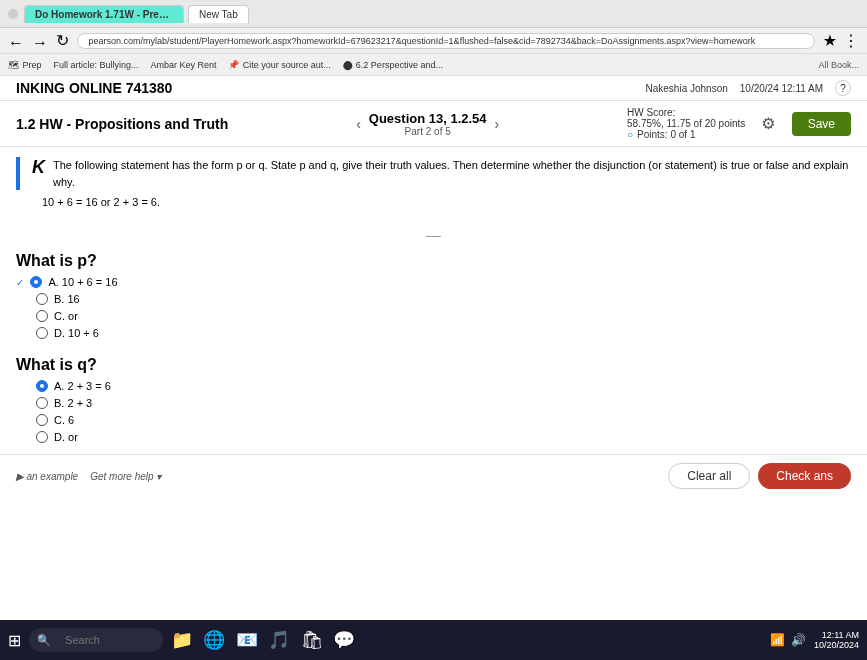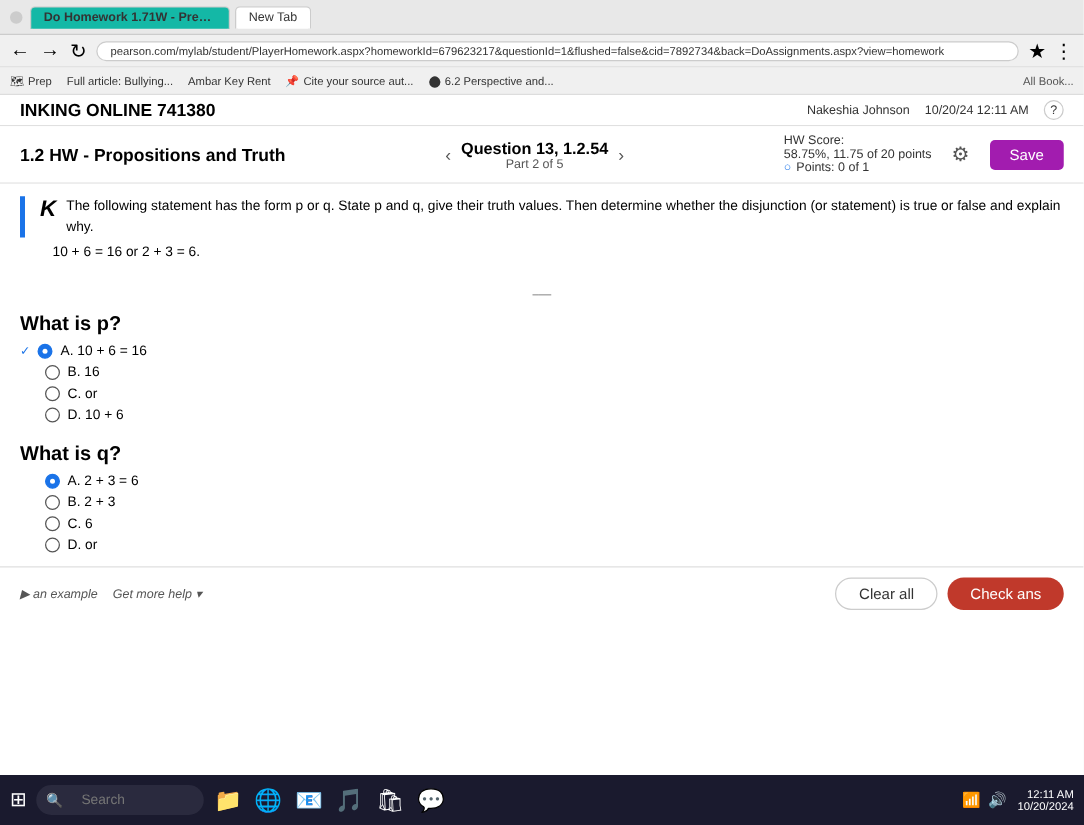--- a/index.html
+++ b/index.html
@@ -29,21 +29,21 @@
       padding: 3px 10px;
       font-size: 10px;
       color: #333;
       white-space: nowrap;
       overflow: hidden;
       text-overflow: ellipsis;
       max-width: 160px;
       border: 1px solid #ccc;
       border-bottom: none;
     }
-    .browser-tab.active { background: #14b8a6; font-weight: bold; }
+    .browser-tab.active { background: #5eead4; font-weight: bold; }
 
     
     .address-bar {
       background: #f0f0f0;
       height: 26px;
       display: flex;
       align-items: center;
       padding: 0 8px;
       gap: 8px;
       border-bottom: 1px solid #ddd;
@@ -137,21 +137,21 @@
     .question-number { font-size: 13px; font-weight: bold; color: #000; }
     .question-part { font-size: 10px; color: #555; }
     .hw-score-section {
       display: flex;
       align-items: center;
       gap: 16px;
       justify-content: flex-end;
     }
     .hw-points { font-size: 10px; color: #333; display: flex; align-items: center; gap: 4px; }
     .save-btn {
-      background: #a21caf;
+      background: #4d7c0f;
       color: #fff;
       border: none;
       border-radius: 4px;
       padding: 5px 16px;
       font-size: 12px;
       cursor: pointer;
     }
     .settings-icon { font-size: 16px; color: #555; cursor: pointer; }
 
     

